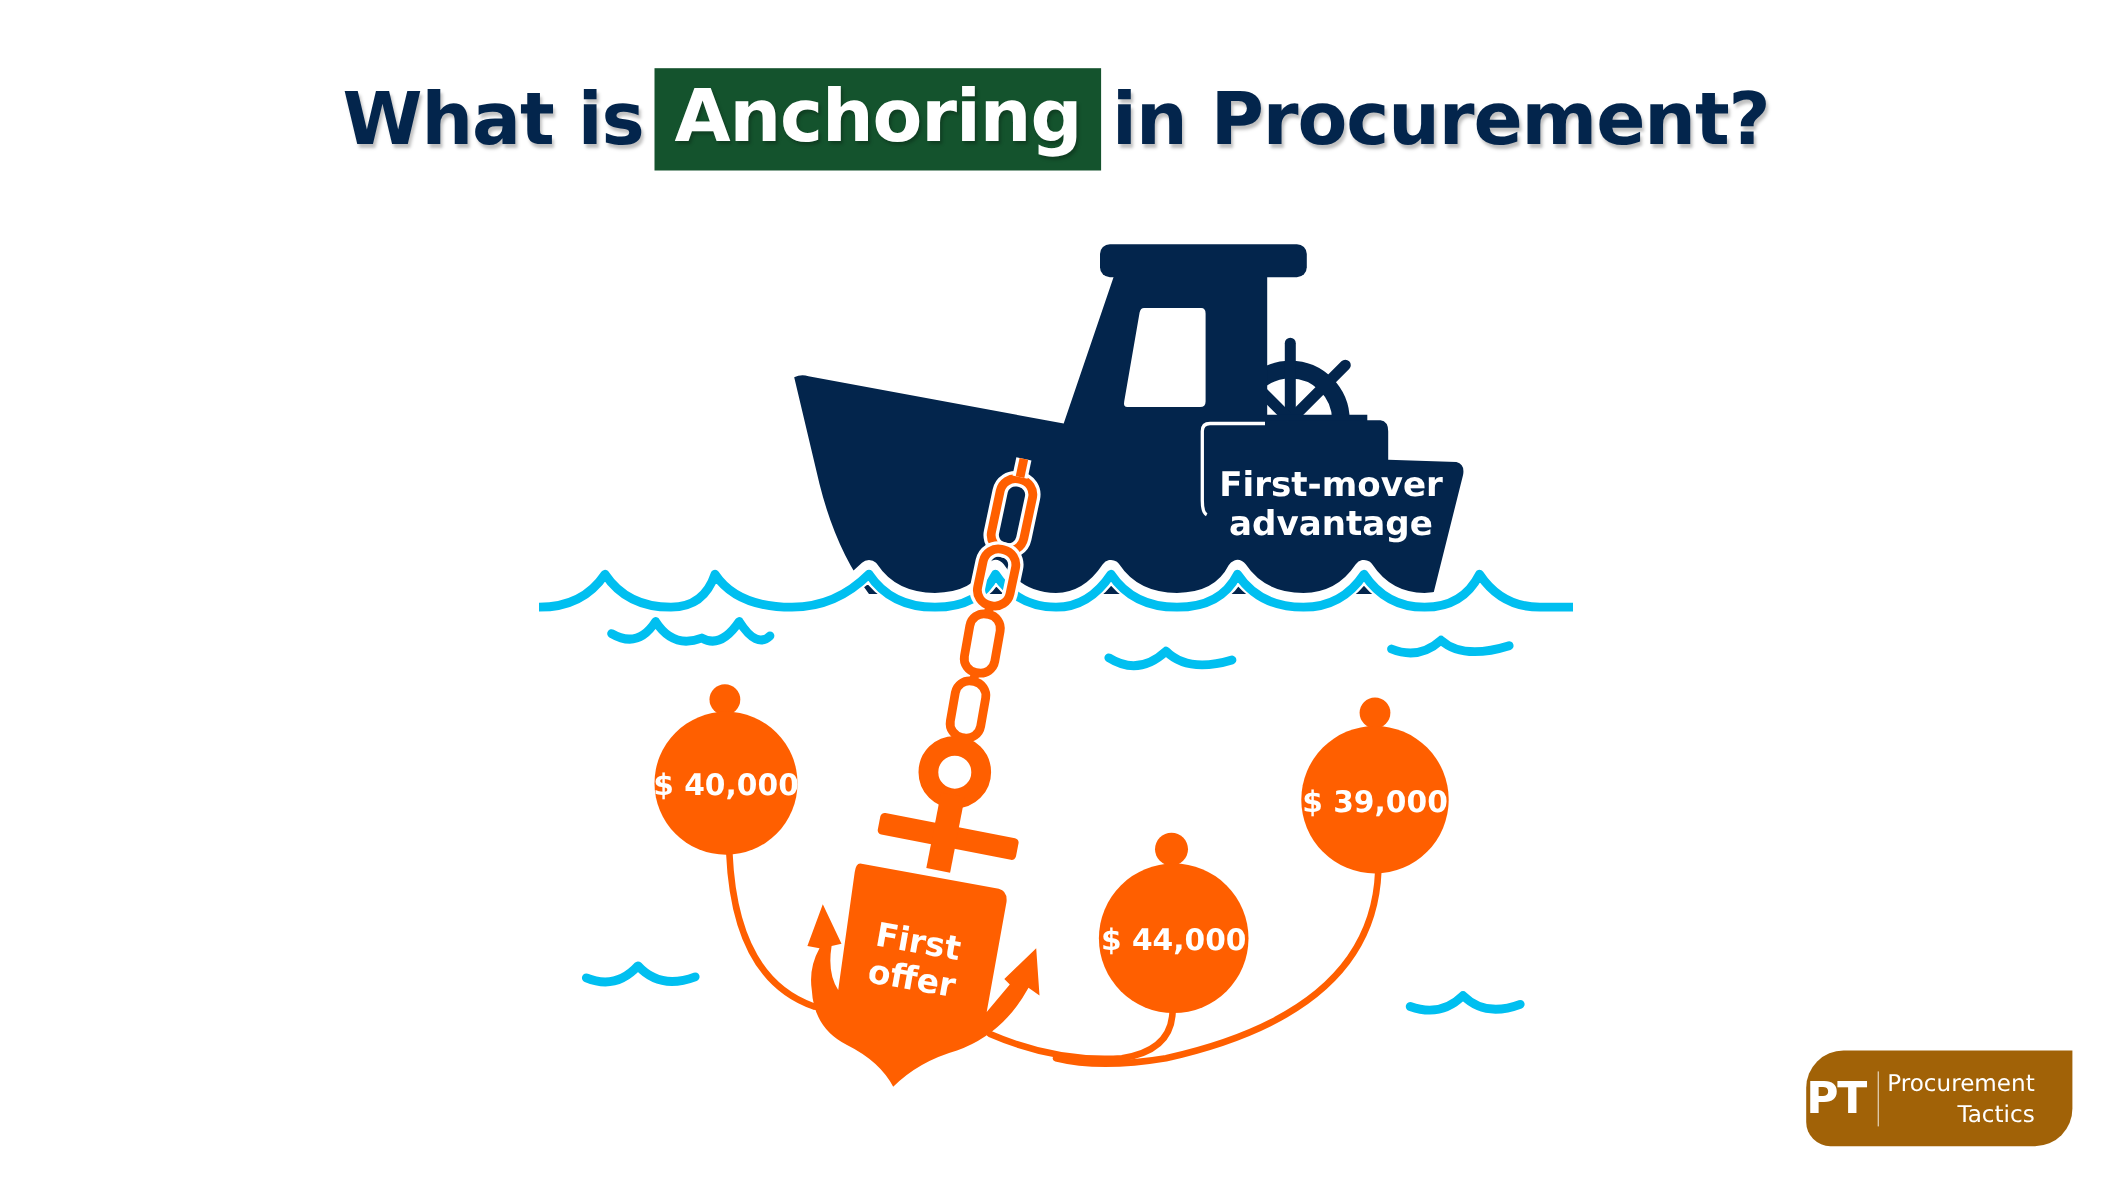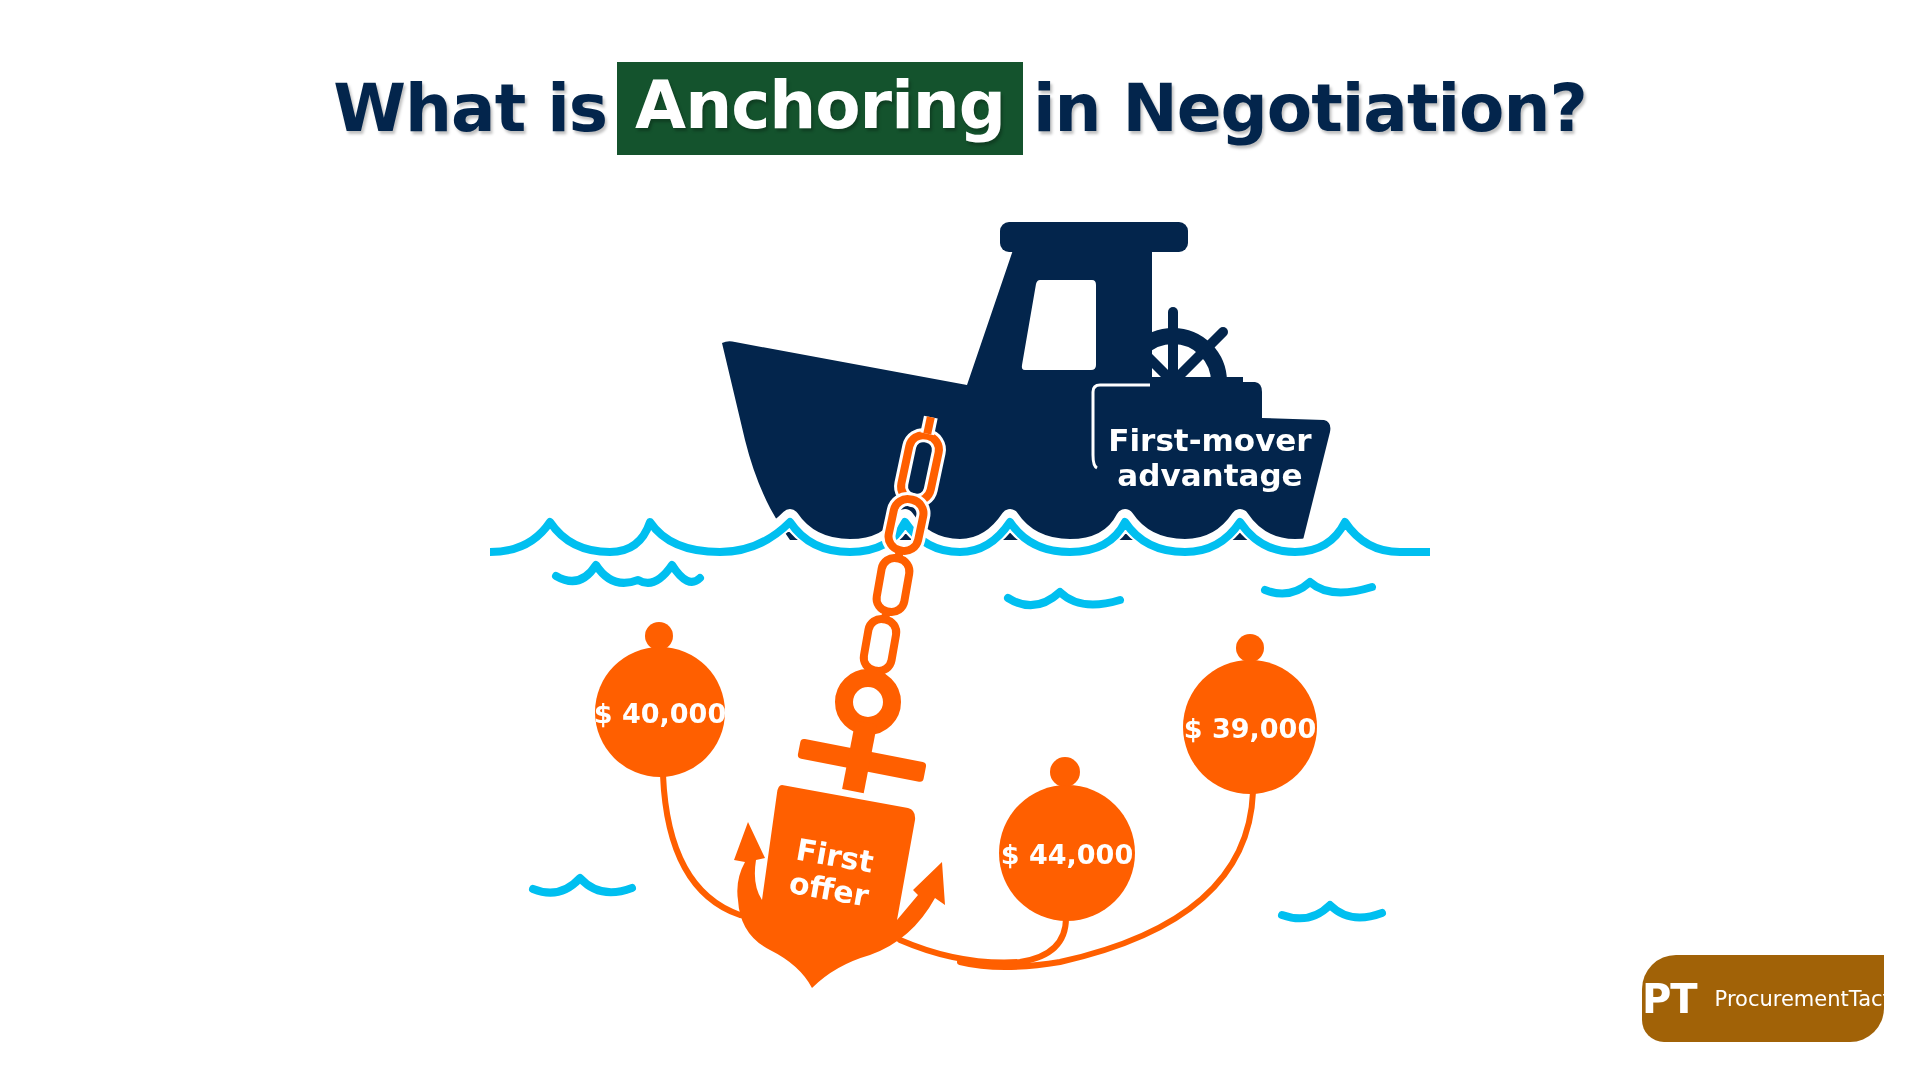--- a/index.html
+++ b/index.html
@@ -22,28 +22,28 @@
     .logo {
       position: absolute; left: 1642px; top: 955px; width: 242px; height: 87px;
       background: #a16207; border-radius: 34px 0 34px 22px;
       display: flex; align-items: center; box-sizing: border-box; 
     }
     .logo .mark {
       font-family: "DejaVu Sans", sans-serif; font-weight: bold; font-size: 40px;
       color: #ffffff; letter-spacing: -1px;
     }
     .logo .divider { width: 1px; height: 50px; background: rgba(255,255,255,0.8); margin: 0 8px 0 10px; }
-    .logo .words { display: flex; flex-direction: row; line-height: 28px; }
+    .logo .words { display: flex; flex-direction: column; line-height: 28px; text-align: right; }
     .logo .words span { font-family: "DejaVu Sans", sans-serif; font-size: 21px; color: #ffffff; }
   </style>
 </head>
 <body>
 
 <div class="title">
-  <span>What is</span><span class="hl">Anchoring</span><span>in Negotiation?</span>
+  <span>What is</span><span class="hl">Anchoring</span><span>in Procurement?</span>
 </div>
 
 <svg class="art" width="1920" height="1080" viewBox="0 0 1920 1080" xmlns="http://www.w3.org/2000/svg">
 
   <g>
 
     <g fill="none" stroke="#03254c">
       <circle cx="1173" cy="382" r="46" stroke-width="16"></circle>
       <line x1="1173" y1="312" x2="1173" y2="382" stroke-width="10" stroke-linecap="round"></line>
       <line x1="1123" y1="332" x2="1173" y2="382" stroke-width="10" stroke-linecap="round"></line>

